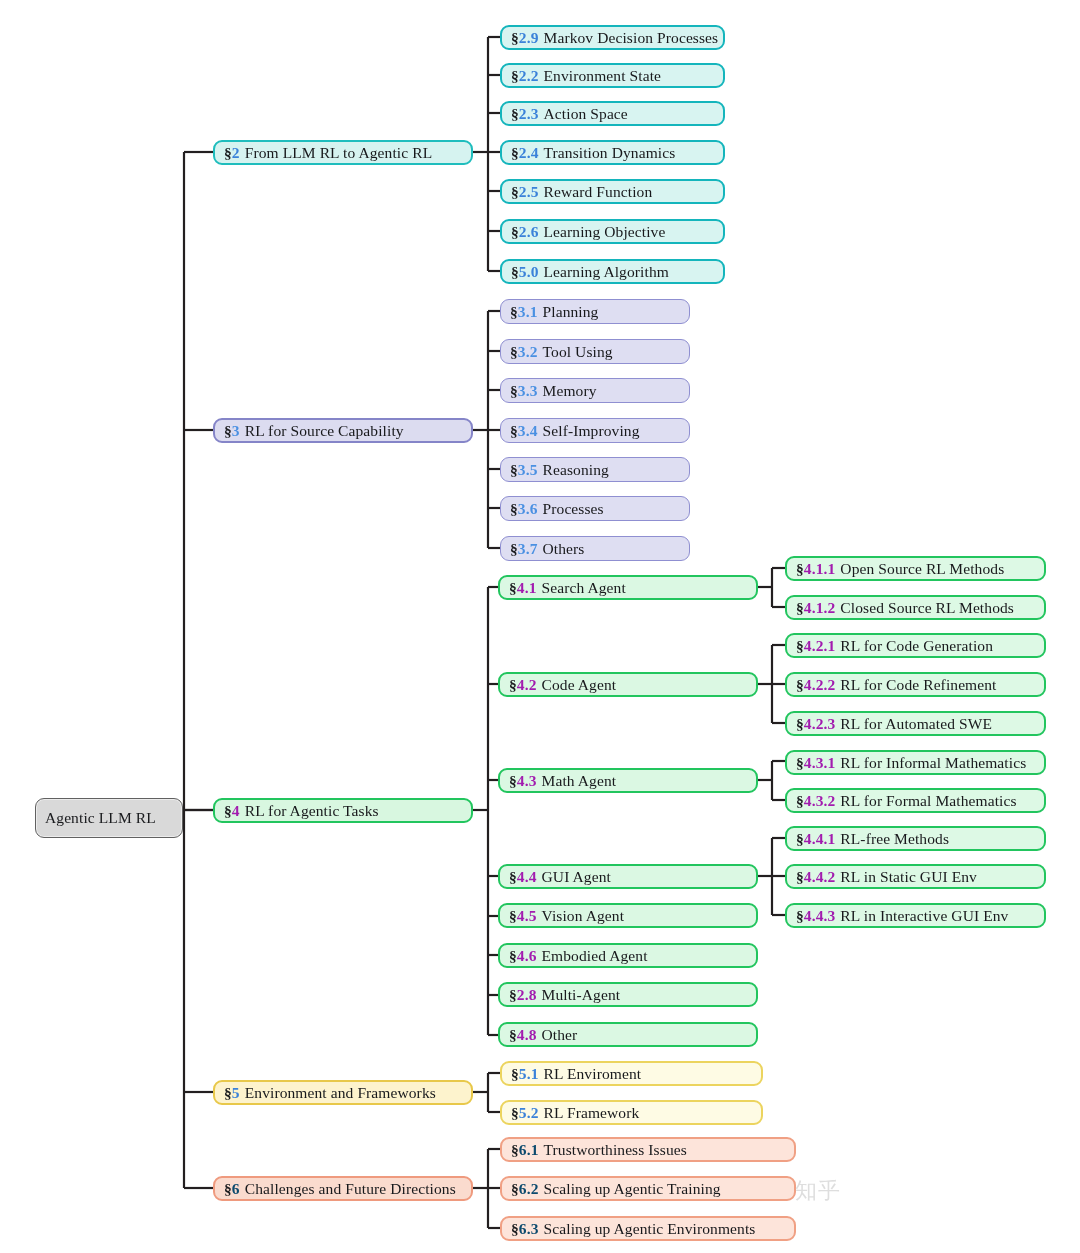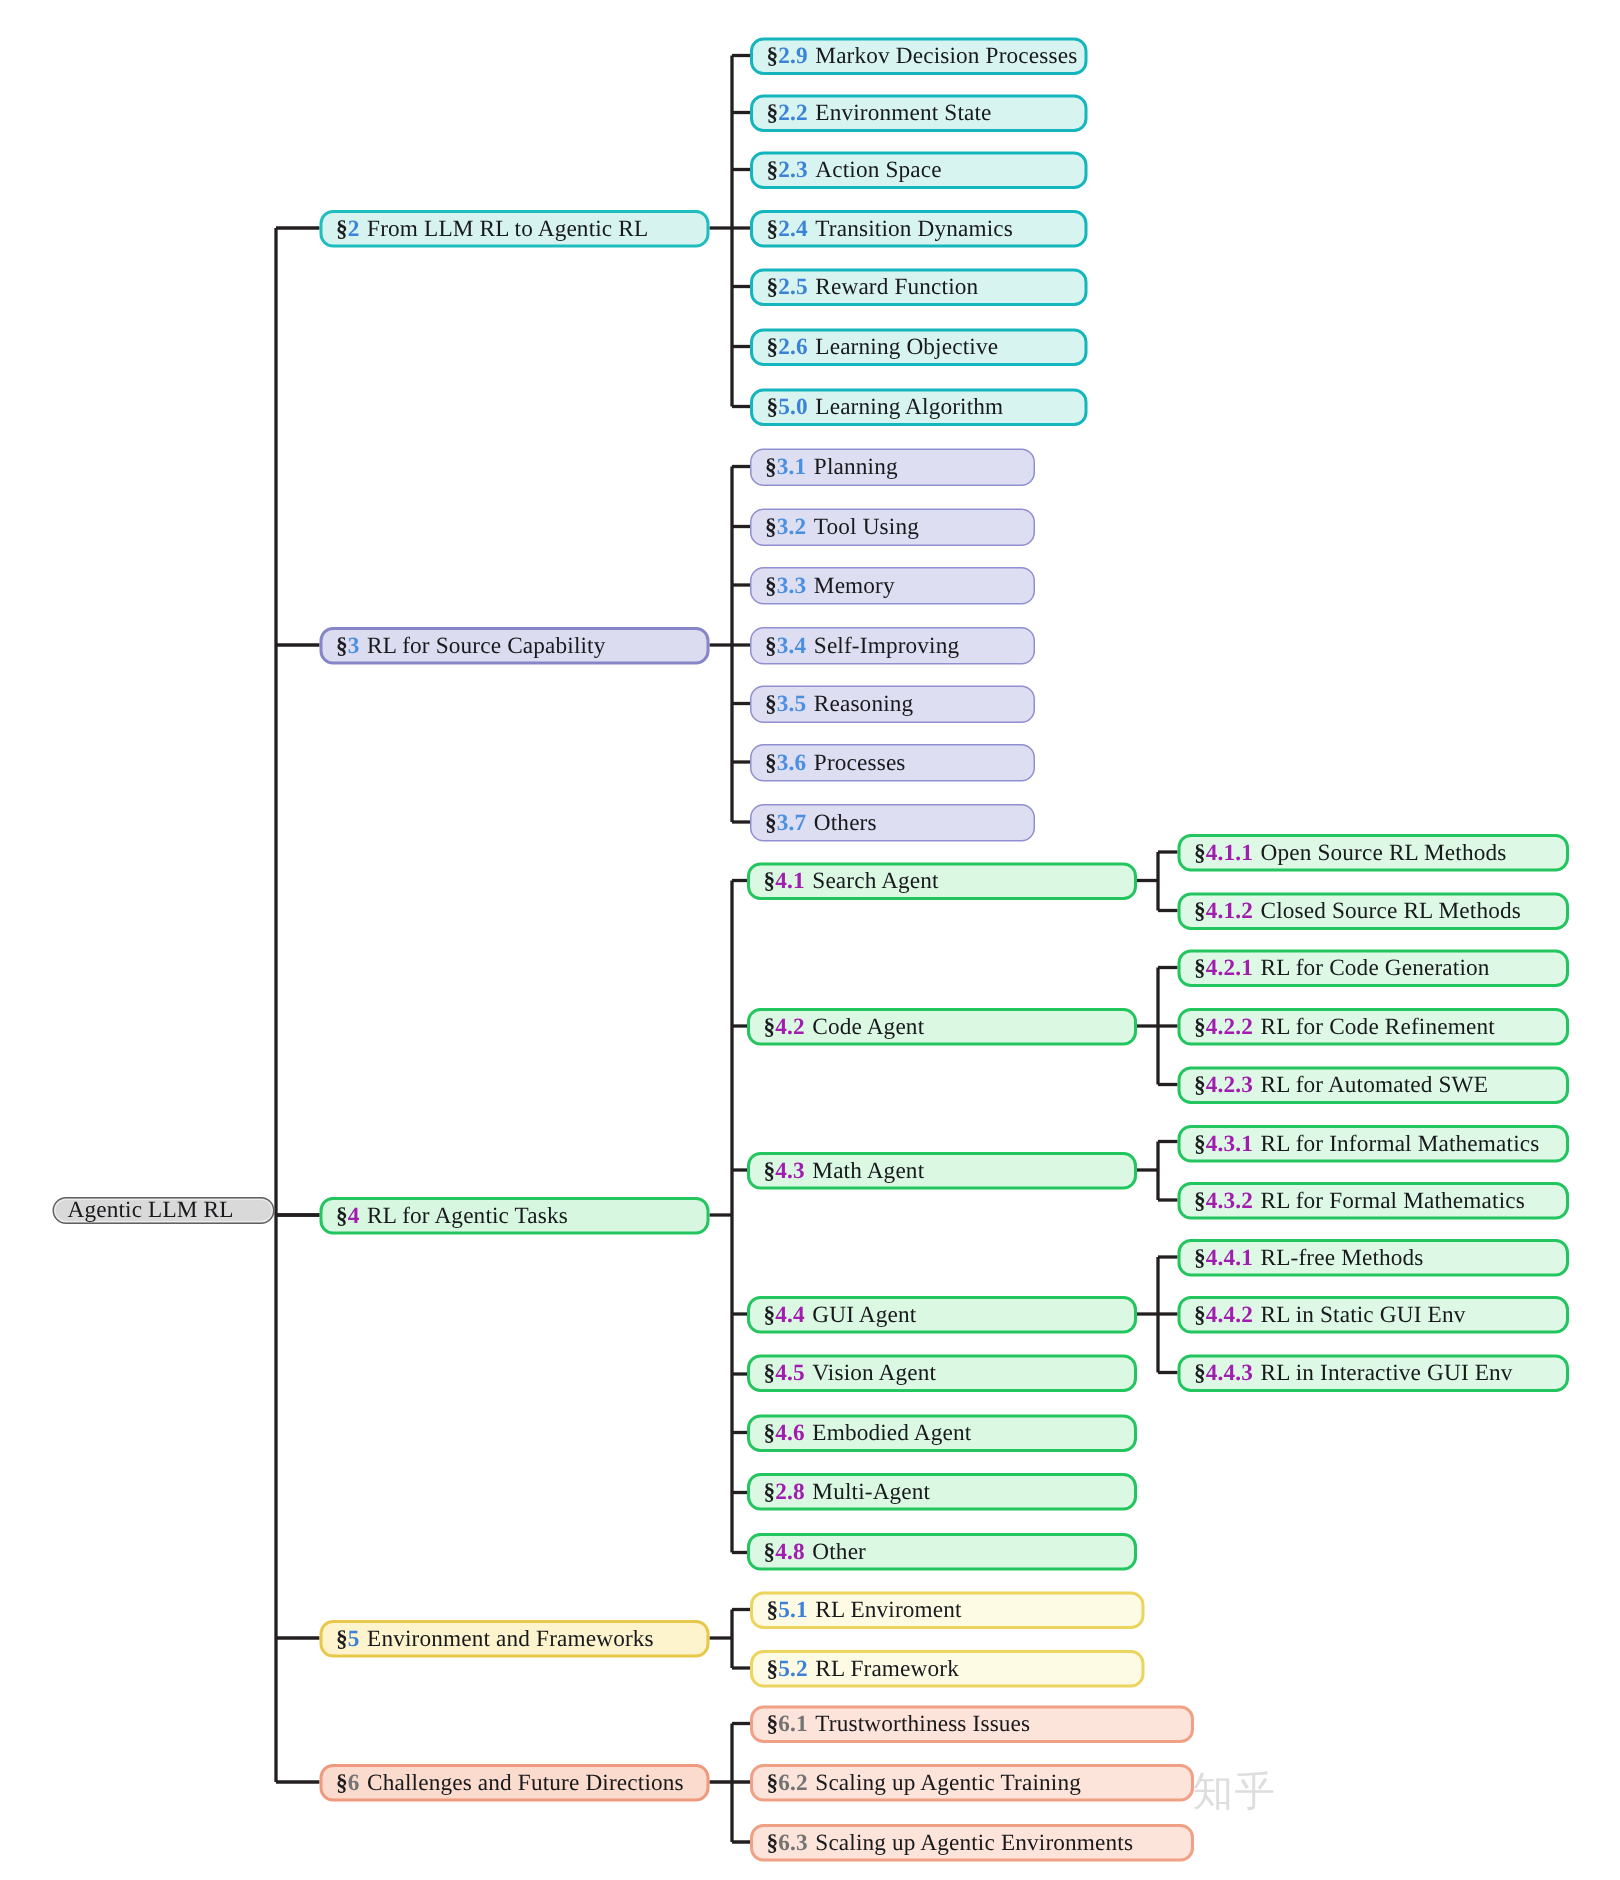--- a/index.html
+++ b/index.html
@@ -79,39 +79,39 @@
   .n-green .num, .n-green2 .num, .n-green3 .num { color: #a21caf; }
 
   
   .n-yellow  { background: #fdf3cd; border-color: #e8c84a; border-width: 2.2px; }
   .n-yellow2 { background: #fefbe4; border-color: #ecd45e; border-width: 2.2px; }
   .n-yellow .num, .n-yellow2 .num { color: #3b82d9; }
 
   
   .n-salmon  { background: #fadbce; border-color: #ef9a7e; border-width: 2.2px; }
   .n-salmon2 { background: #fde4da; border-color: #f0a084; border-width: 2.2px; }
-  .n-salmon .num, .n-salmon2 .num { color: #737373; }
+  .n-salmon .num, .n-salmon2 .num { color: #0c4a6e; }
 
   
   #watermark {
     position: absolute;
     left: 795px;
     top: 1176px;
     display: flex;
     align-items: center;
     gap: 6px;
     font-family: "DejaVu Sans", sans-serif;
     color: #d9d9d9;
     font-size: 26px;
     letter-spacing: 1px;
     user-select: none;
   }
   #watermark .zh-logo {
     font-family: "DejaVu Sans", sans-serif;
-    font-size: 27px;
+    font-size: 22px;
     color: #dedede;
     font-weight: 500;
   }
 </style>
 </head>
 <body>
 
 <div id="canvas">
 
   <svg class="edges" viewBox="0 0 1080 1253" xmlns="http://www.w3.org/2000/svg">
@@ -186,21 +186,21 @@
       <path d="M488 1112 H 500"></path>
 
       <path d="M473 1188 H 488"></path>
       <path d="M488 1149 V 1228"></path>
       <path d="M488 1149 H 500"></path>
       <path d="M488 1188 H 500"></path>
       <path d="M488 1228 H 500"></path>
     </g>
   </svg>
 
-  <div class="node n-root" style="left:35px; top:798px; width:148px; height:18px;">
+  <div class="node n-root" style="left:35px; top:798px; width:148px; height:40px;">
     <span class="ttl">Agentic LLM RL</span>
   </div>
 
   <div class="node n-teal" style="left:213px; top:140px; width:260px; height:25px;">
     <span class="sec">§</span>
       <span class="num">2</span>
       <span class="ttl">From LLM RL to Agentic RL</span>
   </div>
 
   <div class="node n-teal2" style="left:500px; top:25px; width:225px; height:25px;">

